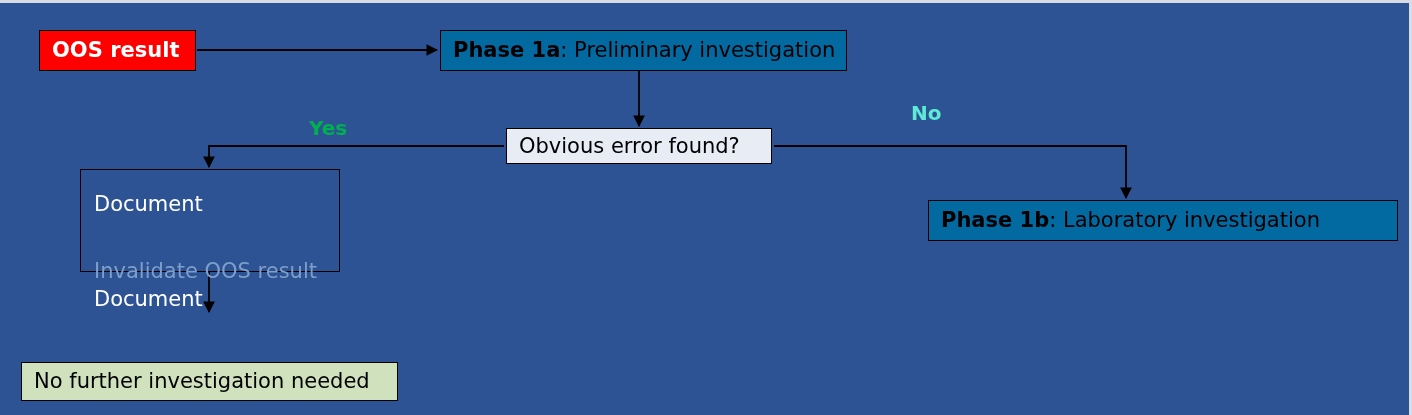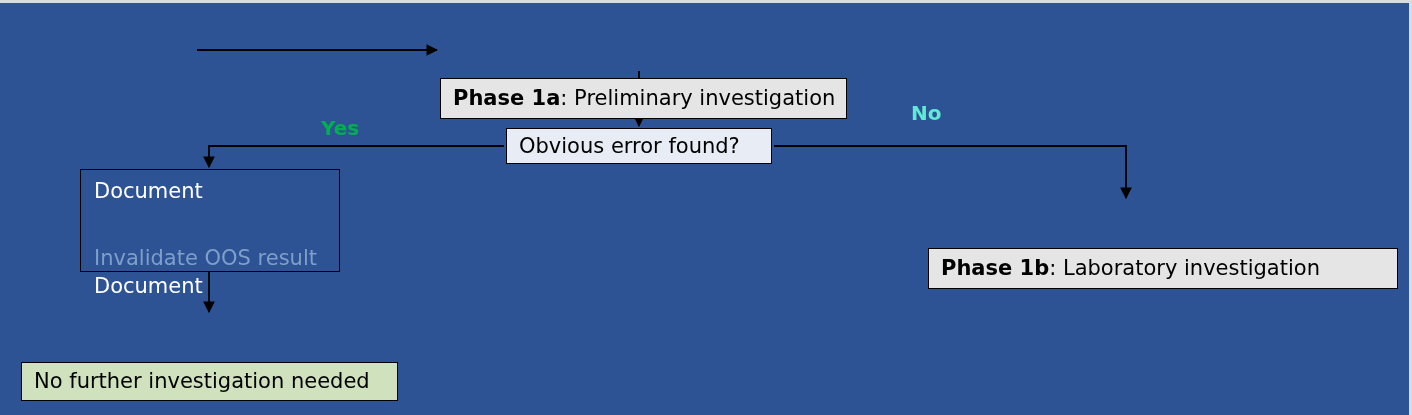--- a/index.html
+++ b/index.html
@@ -42,22 +42,21 @@
     background: #fe0000;
   }
   #oos-result .txt {
     color: #ffffff;
     font-weight: bold;
     font-size: 21px;
   }
 
   
   .phase-box {
-    background: #e5e5e5;
-    margin-top: 48px;
+    background: #0369a1;
   }
   .phase-box .txt {
     color: #000000;
     font-size: 21px;
   }
   .phase-box .txt b { font-weight: bold; }
 
   #phase-1a {
     left: 440px;
     top: 27px;
@@ -85,21 +84,21 @@
   }
 
   
   #actions-box {
     left: 80px;
     top: 166px;
     width: 260px;
     height: 103px;
     background: transparent;
     display: block;
-    padding: 7px 0 0 13px;
+    padding: 20px 0 0 13px;
   }
   #actions-box .line {
     font-size: 21px;
     line-height: 28px;
     color: #ffffff;
     white-space: nowrap;
   }
   #actions-box .line.muted { color: #7d9fc9; margin-top: 39px; }
 
   
@@ -120,21 +119,20 @@
   .branch-label {
     position: absolute;
     font-size: 20px;
     font-weight: bold;
     white-space: nowrap;
   }
   #label-yes {
     left: 309px;
     top: 113px;
     color: #00b050;
-    margin-left: 12px;
   }
   #label-no {
     left: 911px;
     top: 98px;
     color: #5eead4;
   }
 
   
   #connectors {
     position: absolute;
@@ -161,20 +159,23 @@
 
     <line x1="639" y1="68" x2="639" y2="123" stroke="#000000" stroke-width="1.8" marker-end="url(#arrow)"></line>
 
     <polyline points="504,143 209,143 209,164" fill="none" stroke="#000000" stroke-width="1.8" marker-end="url(#arrow)"></polyline>
 
     <polyline points="774,143 1126,143 1126,195" fill="none" stroke="#000000" stroke-width="1.8" marker-end="url(#arrow)"></polyline>
 
     <line x1="209" y1="269" x2="209" y2="309" stroke="#000000" stroke-width="1.8" marker-end="url(#arrow)"></line>
   </svg>
 
+  <div class="node" id="oos-result">
+    <span class="txt">OOS result</span>
+  </div>
 
   <div class="node phase-box" id="phase-1a">
     <span class="txt"><b>Phase 1a</b><span>: Preliminary investigation</span></span>
   </div>
 
   <div class="node" id="decision">
     <span class="txt">Obvious error found?</span>
   </div>
 
   <div class="branch-label" id="label-yes">Yes</div>

